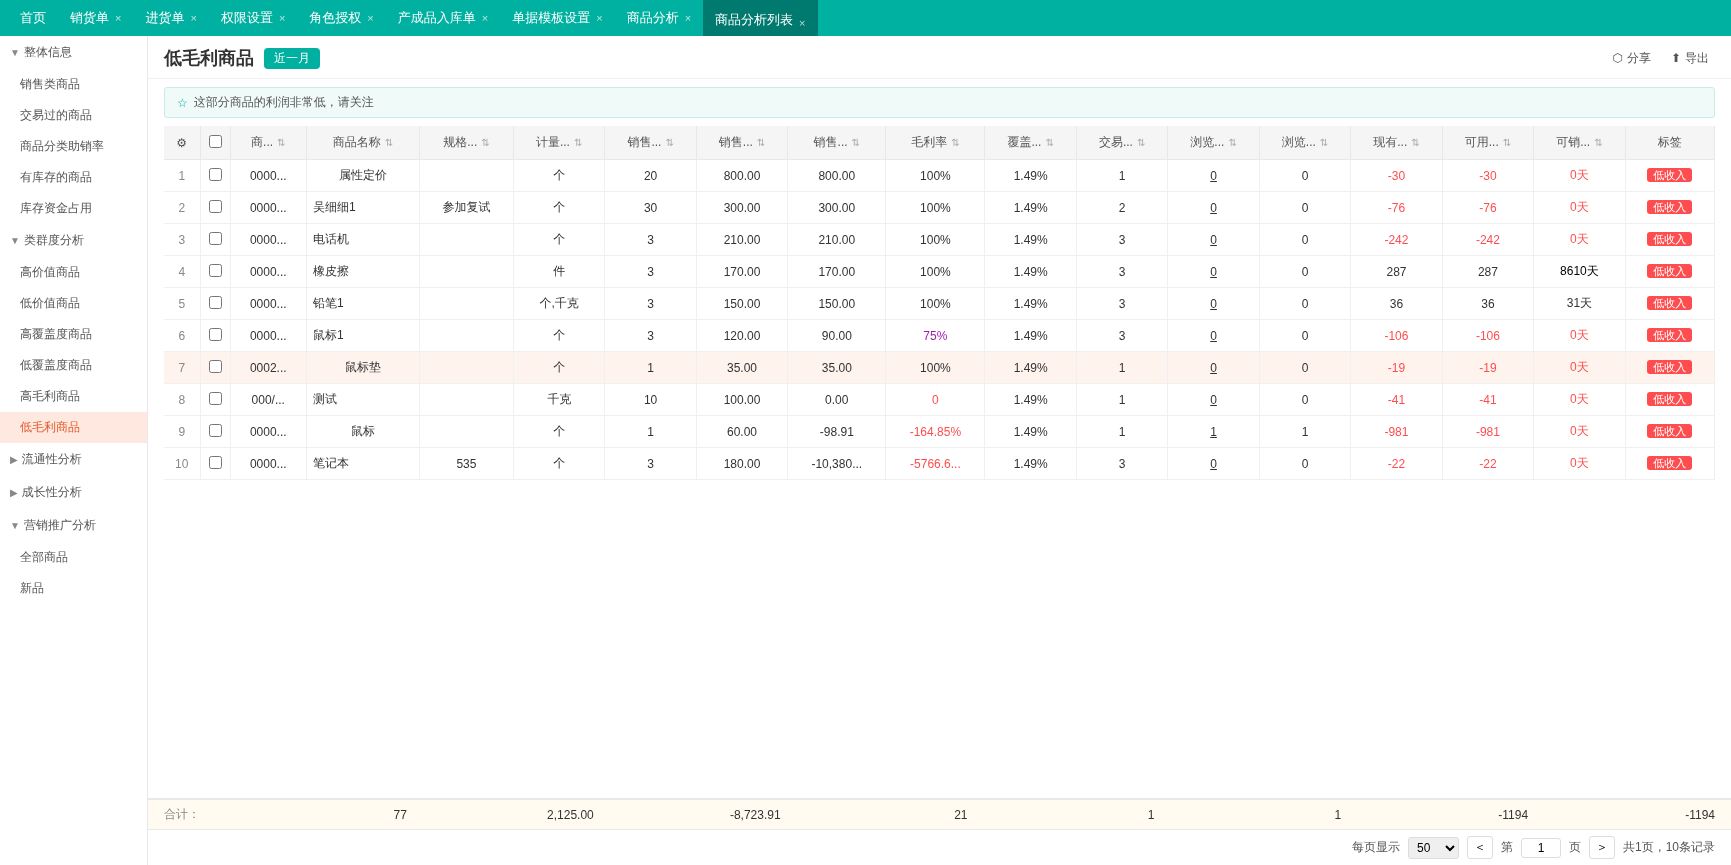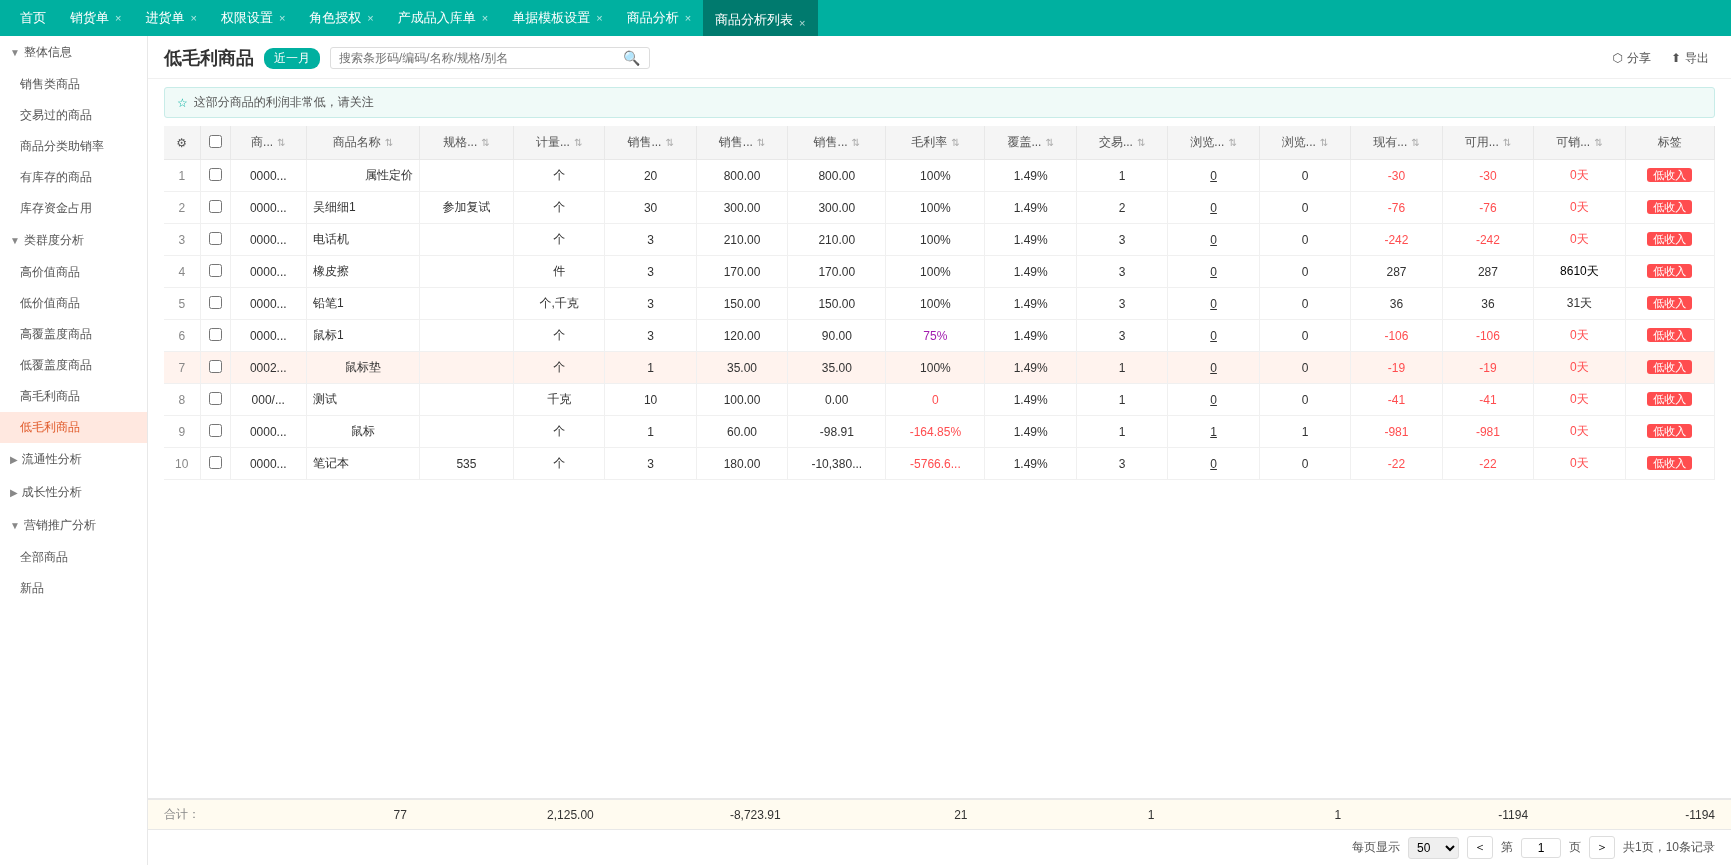--- a/index.html
+++ b/index.html
@@ -73,21 +73,21 @@
     }
     .page-title {
       font-size: 18px;
       font-weight: bold;
       color: #333;
     }
     .tag-btn {
       background: #00b0a0;
       color: #fff;
       border: none;
-      border-radius: 9px;
+      border-radius: 4px;
       padding: 2px 10px;
       font-size: 12px;
       cursor: pointer;
     }
     .search-box {
       display: flex;
       align-items: center;
       border: 1px solid #ddd;
       border-radius: 3px;
       padding: 2px 8px;
@@ -322,24 +322,20 @@
     </div>
     <div class="sidebar-item">全部商品</div>
     <div class="sidebar-item">新品</div>
   </div>
 
   <div class="main-content">
 
     <div class="page-header">
       <span class="page-title">低毛利商品</span>
       <button class="tag-btn">近一月</button>
-      <div class="search-box">
-        <input type="text" placeholder="搜索条形码/编码/名称/规格/别名" style="">
-        <span class="search-icon">🔍</span>
-      </div>
       <div class="header-actions">
         <div class="header-btn">
           <span>⬡</span>
           <span>分享</span>
         </div>
         <div class="header-btn">
           <span>⬆</span>
           <span>导出</span>
         </div>
       </div>
@@ -378,21 +374,21 @@
             <th>可用...<span class="sort-icon">⇅</span></th>
             <th>可销...<span class="sort-icon">⇅</span></th>
             <th>标签</th>
           </tr>
         </thead>
         <tbody id="table-body">
         <tr>
       <td class="row-num">1</td>
       <td><input type="checkbox" style=""></td>
       <td>0000...</td>
-      <td style="text-align:right;">属性定价</td>
+      <td style="text-align:center;">属性定价</td>
       <td></td>
       <td>个</td>
       <td>20</td>
       <td>800.00</td>
       <td>800.00</td>
       <td style="color:#333">100%</td>
       <td>1.49%</td>
       <td>1</td>
       <td class="underline-link">0</td>
       <td>0</td>

